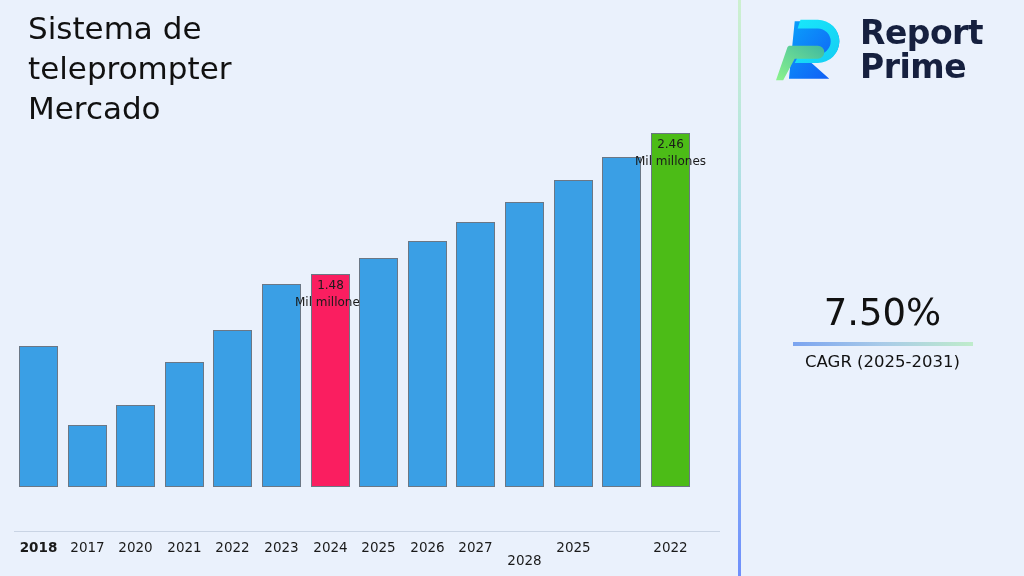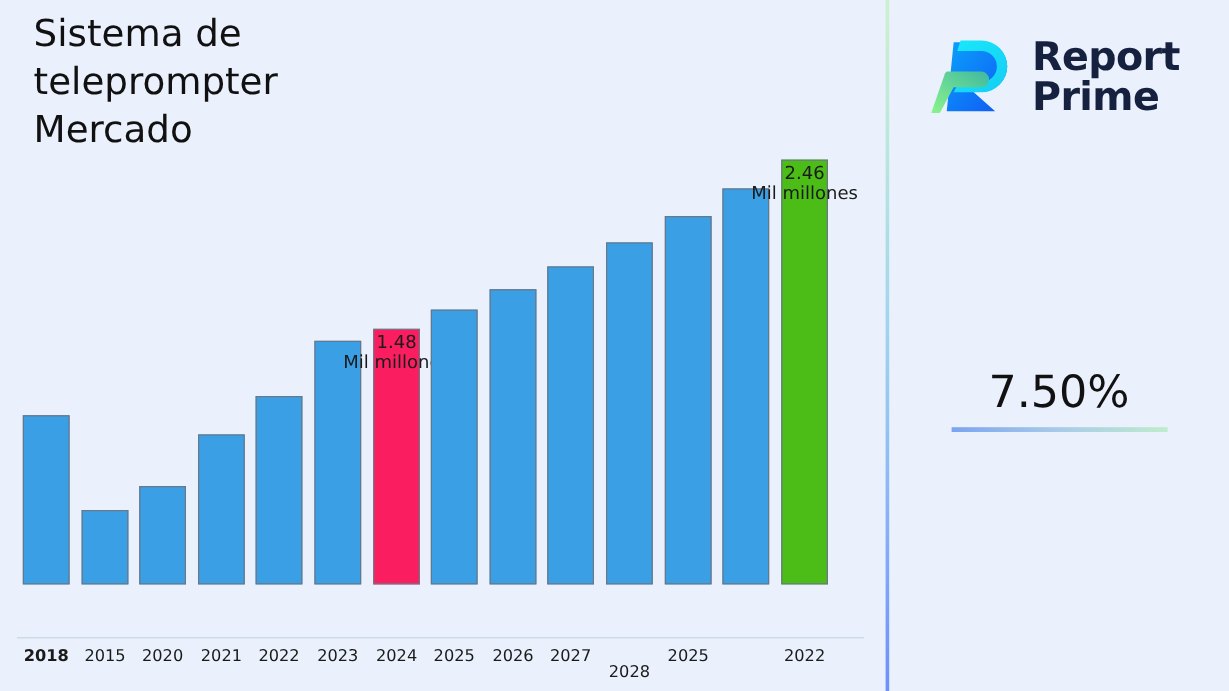--- a/index.html
+++ b/index.html
@@ -61,21 +61,21 @@
     box-sizing: border-box;
     border: 1px solid #6b7785;
   }
   .bar.blue  { background: #3a9fe5; }
   .bar.pink  { background: #fa1e60; }
   .bar.green { background: #4cbc17; }
 
   .bar-label {
     position: absolute;
     text-align: center;
-    font-size: 15px;
+    font-size: 12px;
     line-height: 17px;
     color: #1a1a1a;
     white-space: pre-line;
     font-family: "DejaVu Sans", sans-serif;
   }
 
   .x-tick {
     position: absolute;
     top: 539px;
     text-align: center;
@@ -91,21 +91,21 @@
     top: 0;
     width: 3px;
     height: 576px;
     background: linear-gradient(to bottom, #cdf0cf 0%, #b9e7dd 22%, #9fd4ef 48%, #8ab6f7 72%, #6f8ffb 100%);
   }
 
   
   #brand-panel {
     position: absolute;
     left: 741px;
-    top: 14px;
+    top: 0;
     width: 283px;
     height: 552px;
   }
 
   #logo-row {
     position: absolute;
     left: 35px;
     top: 14px;
     display: flex;
     align-items: center;
@@ -176,21 +176,21 @@
       <div class="bar blue" title="2029: 2.13" style="left: 554px; width: 39px; height: 307px;"></div>
       <div class="bar blue" title="2030: 2.29" style="left: 602px; width: 39px; height: 330px;"></div>
       <div class="bar green" title="2031: 2.46" style="left: 651px; width: 39px; height: 354px;"></div>
       <div class="bar-label" style="left: 610.5px; width: 120px; top: 136px;">2.46
 Mil millones</div>
     </div>
 
   <div id="axis-line"></div>
 
 <div class="x-tick" style="left: -1.5px; width: 80px; font-weight: bold;">2018</div>
-    <div class="x-tick" style="left: 47.5px; width: 80px;">2015</div>
+    <div class="x-tick" style="left: 47.5px; width: 80px;">2017</div>
     <div class="x-tick" style="left: 95.5px; width: 80px;">2020</div>
     <div class="x-tick" style="left: 144.5px; width: 80px;">2021</div>
     <div class="x-tick" style="left: 192.5px; width: 80px;">2022</div>
     <div class="x-tick" style="left: 241.5px; width: 80px;">2023</div>
     <div class="x-tick" style="left: 290.5px; width: 80px;">2024</div>
     <div class="x-tick" style="left: 338.5px; width: 80px;">2025</div>
     <div class="x-tick" style="left: 387.5px; width: 80px;">2026</div>
     <div class="x-tick" style="left: 435.5px; width: 80px;">2027</div>
     <div class="x-tick" style="left: 484.5px; width: 80px; margin-top: 13px;">2028</div>
     <div class="x-tick" style="left: 533.5px; width: 80px;">2025</div>
@@ -227,15 +227,16 @@
         <path d="M18 44 H58 A9 9 0 0 1 58 62 H26 L10 92 H0 L16 46 Z" fill="url(#gGreen)"></path>
       </svg>
     </span>
     <span id="logo-wordmark">Report
 Prime</span>
   </div>
 
   <div id="cagr-block">
     <div id="cagr-value">7.50%</div>
     <div id="cagr-rule"></div>
+    <div id="cagr-caption">CAGR (2025-2031)</div>
   </div>
 
 </div>
 
 </body></html>

